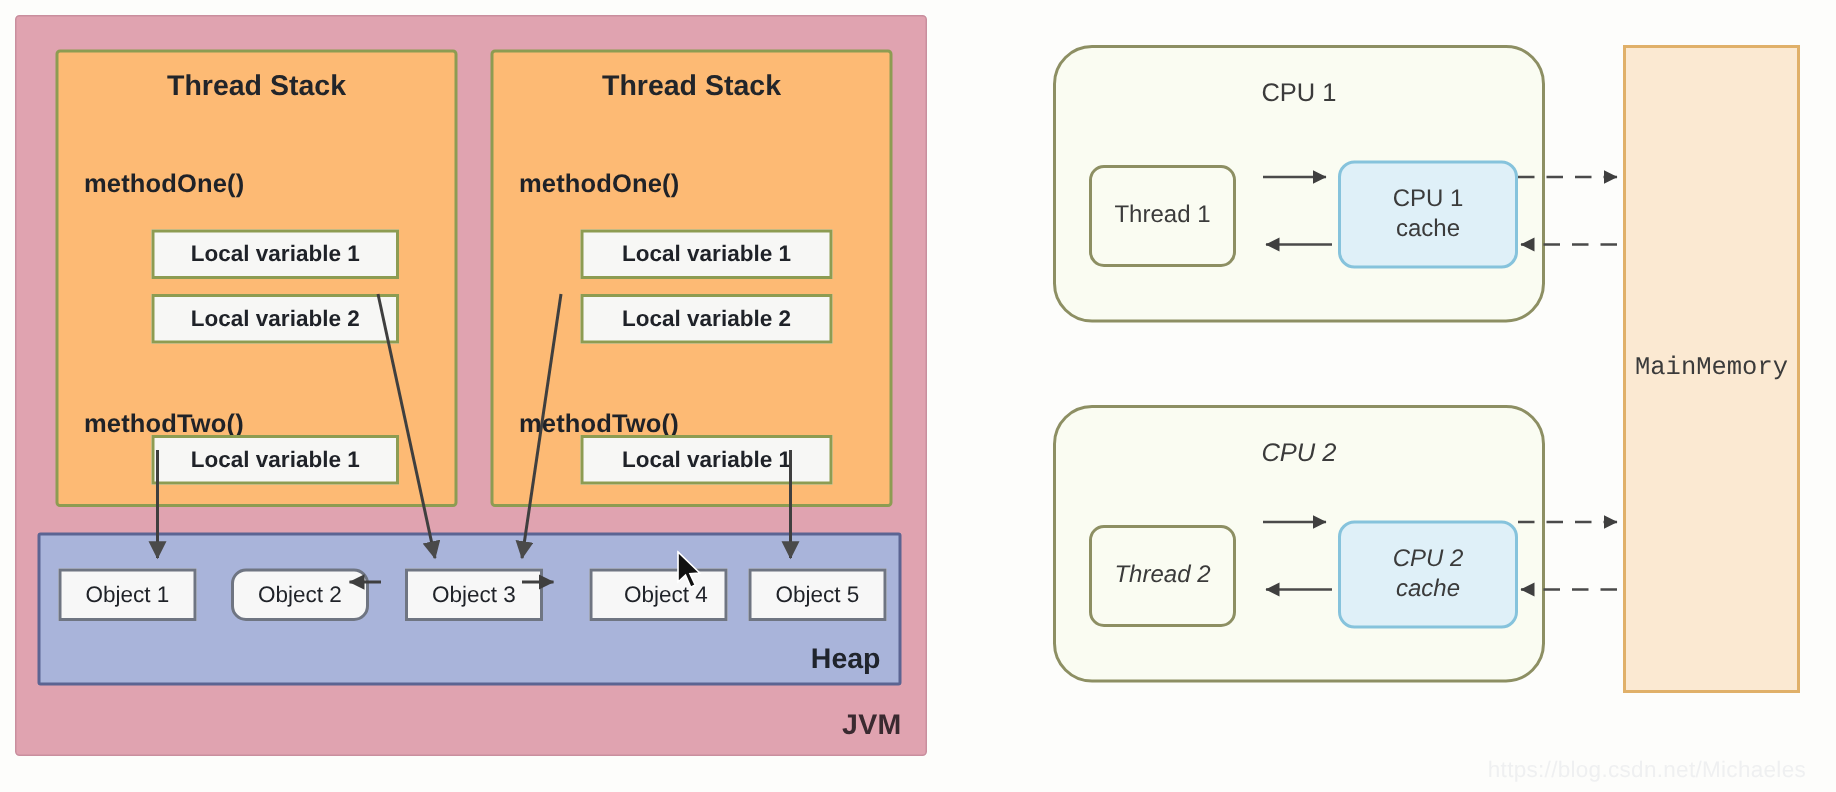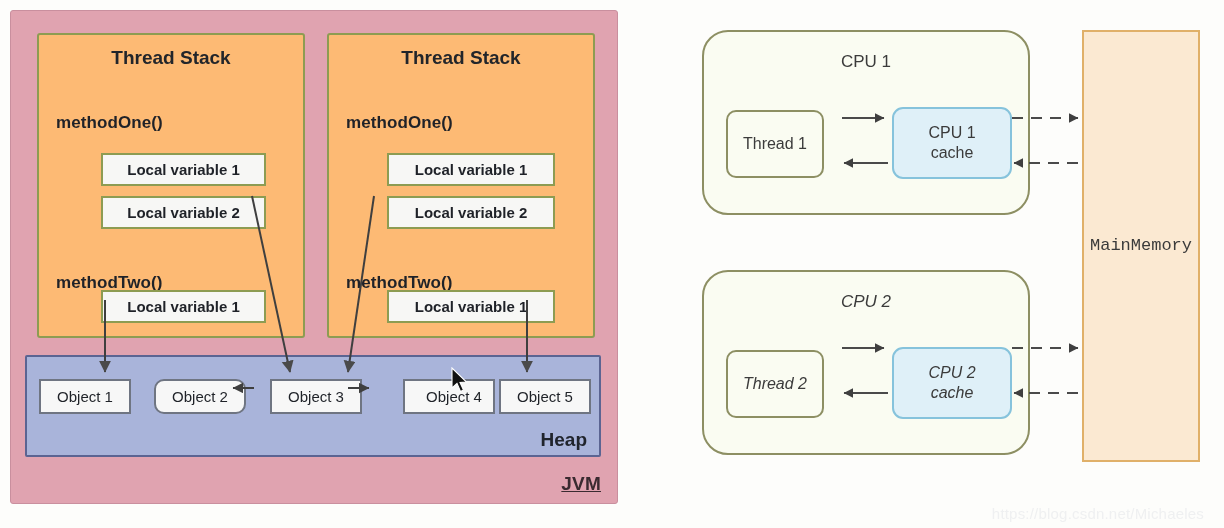--- a/index.html
+++ b/index.html
@@ -16,21 +16,20 @@
     position: absolute; left: 10px; top: 10px;
     width: 608px; height: 494px;
     background: #e0a3b0;
     border: 1px solid #c98f9e;
     border-radius: 3px;
   }
   .jvm-label {
     position: absolute; right: 16px; bottom: 8px;
     font-size: 19px; font-weight: bold; color: #3a2a30;
     letter-spacing: .2px;
-    text-decoration: underline;
   }
 
   .tstack {
     position: absolute; top: 22px;
     width: 268px; height: 305px;
     background: #fdba74;
     border: 2px solid #8d9c52;
     border-radius: 3px;
   }
   .tstack.s1 { left: 26px; }
@@ -76,21 +75,21 @@
     position: absolute; top: 22px;
     width: 92px; height: 35px;
     background: #f7f7f7;
     border: 2px solid #6f7582;
     display: flex; align-items: center; justify-content: center;
     font-size: 15px; font-weight: normal; color: #1f2228;
   }
   .o1 { left: 12px; }
   .o2 { left: 127px; border-radius: 10px; }
   .o3 { left: 243px; }
-  .o4 { left: 376px; padding-left: 10px; }
+  .o4 { left: 366px; padding-left: 10px; }
   .o5 { left: 472px; }
 
   svg.overlay {
     position: absolute; left: 0; top: 0;
     width: 1224px; height: 528px;
     pointer-events: none;
   }
 
   
   .cpu {

